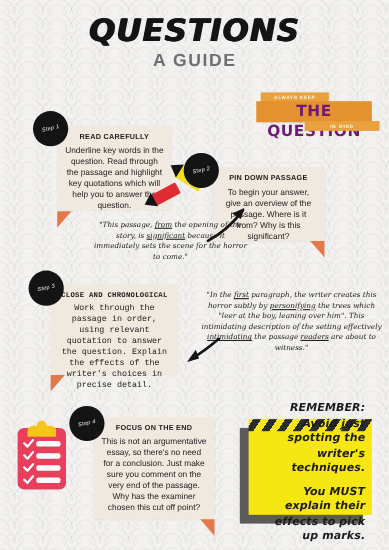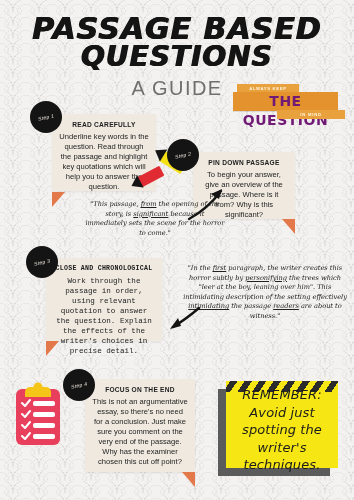--- a/index.html
+++ b/index.html
@@ -28,22 +28,22 @@
   .title-l1,.title-l2{
     font-family:"DejaVu Sans",sans-serif;
     font-weight:bold;font-style:italic;
     color:#141414;letter-spacing:1px;
     line-height:.98;
     text-shadow:0.6px 0 0 #141414, -0.6px 0 0 #141414;
   }
   .title-l1{font-size:30px;}
   .title-l2{font-size:28px;}
   .subtitle{
-    margin-top:6px;font-size:20px;letter-spacing:1.4px;color:#6f6f6f;
-    font-family:"Liberation Sans",sans-serif;font-weight:400;
+    margin-top:6px;font-size:16px;letter-spacing:1.4px;color:#6f6f6f;
+    font-family:"Liberation Sans",sans-serif;font-weight:700;
   }
 
   
   .banner{position:absolute;left:233px;top:84px;width:112px;height:36px;}
   .banner .b-top{
     position:absolute;left:4px;top:0;width:62px;height:9px;background:#e8a13c;
   }
   .banner .b-top span{
     display:block;color:#fff6e2;font-size:4.2px;letter-spacing:.7px;
     font-weight:bold;text-align:center;line-height:9px;
@@ -141,36 +141,35 @@
   #caution .tape{
     position:absolute;left:8px;top:0;width:112px;height:12px;
     background:repeating-linear-gradient(-56deg,#f5e614 0 6px,#2b2b2b 6px 12px);
   }
   #caution .face{
     position:absolute;left:8px;top:11px;width:112px;height:76px;background:#f5e614;
     display:flex;flex-direction:column;align-items:center;justify-content:center;
     padding:0 6px;box-sizing:border-box;
   }
   #caution .face p{
-    margin:0;text-align:center;color:#1c1c1c;
-    font-family:"DejaVu Sans",sans-serif;font-weight:normal;font-style:italic;
-    font-size:13px;line-height:1.35;letter-spacing:.1px;
+    margin:0;text-align:right;color:#1c1c1c;
+    font-family:"DejaVu Sans",sans-serif;font-weight:bold;font-style:italic;
+    font-size:10px;line-height:1.35;letter-spacing:.1px;
   }
   #caution .face p + p{margin-top:8px;}
 
   
   #clipboard{position:absolute;left:12px;top:381px;width:52px;height:66px;}
 </style>
 </head>
 <body>
 
 <div id="stage">
 
   <div class="title-wrap">
-    <div class="title-l1">PASSAGE BASED</div>
     <div class="title-l2">QUESTIONS</div>
     <div class="subtitle">A GUIDE</div>
   </div>
 
   <div class="banner">
     <div class="b-top">
       <span>ALWAYS KEEP</span>
     </div>
     <div class="b-mid">
       <span>THE QUESTION</span>
@@ -251,16 +250,17 @@
     <path d="M10 33 l3 3 l5 -6" stroke="#ffffff" stroke-width="2" fill="none" stroke-linecap="round" stroke-linejoin="round"></path>
     <path d="M10 44 l3 3 l5 -6" stroke="#ffffff" stroke-width="2" fill="none" stroke-linecap="round" stroke-linejoin="round"></path>
     <path d="M10 55 l3 3 l5 -6" stroke="#ffffff" stroke-width="2" fill="none" stroke-linecap="round" stroke-linejoin="round"></path>
   </svg>
 
   <div id="caution">
     <div class="shadow"></div>
     <div class="tape"></div>
     <div class="face">
       <p>REMEMBER: Avoid just spotting the writer's techniques.</p>
+      <p>You MUST explain their effects to pick up marks.</p>
     </div>
   </div>
 
 </div>
 
 </body></html>

